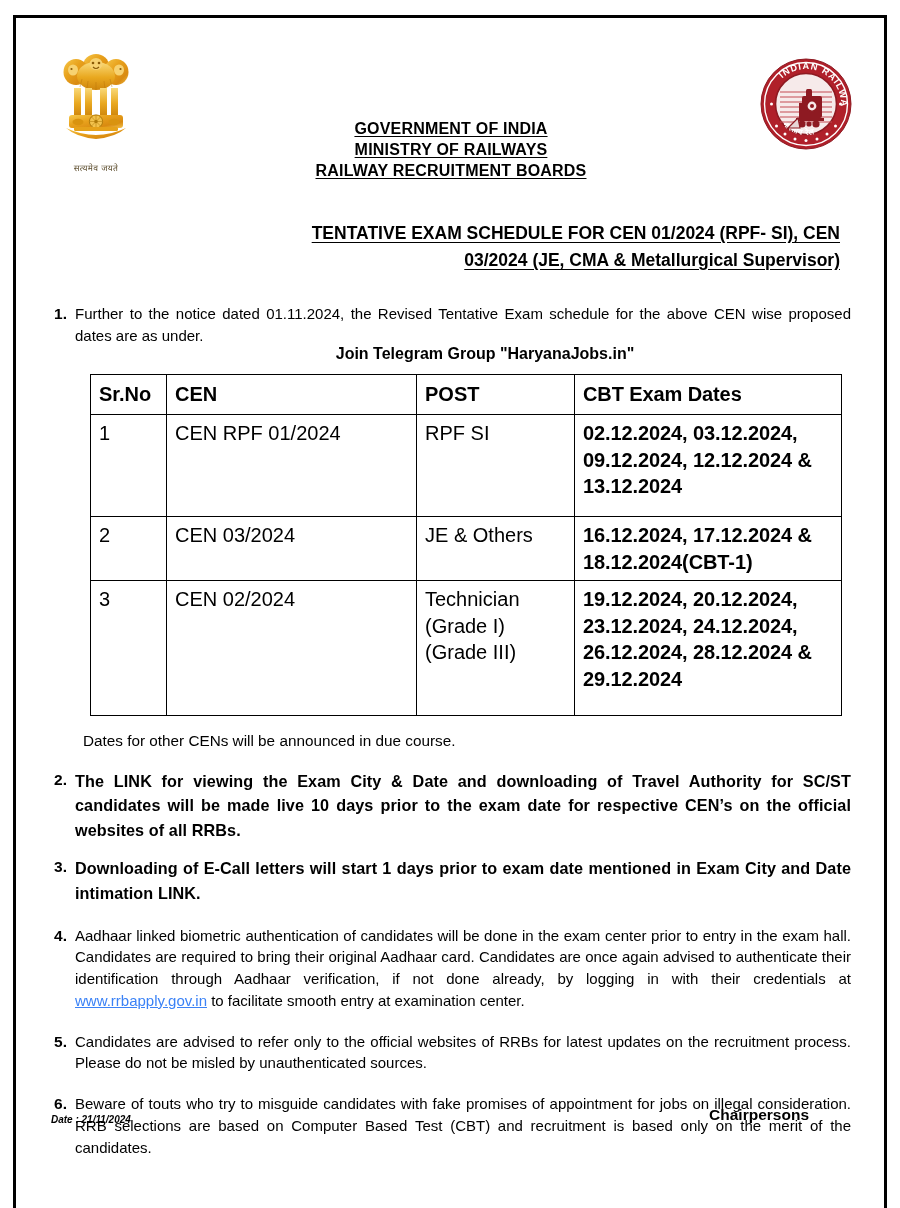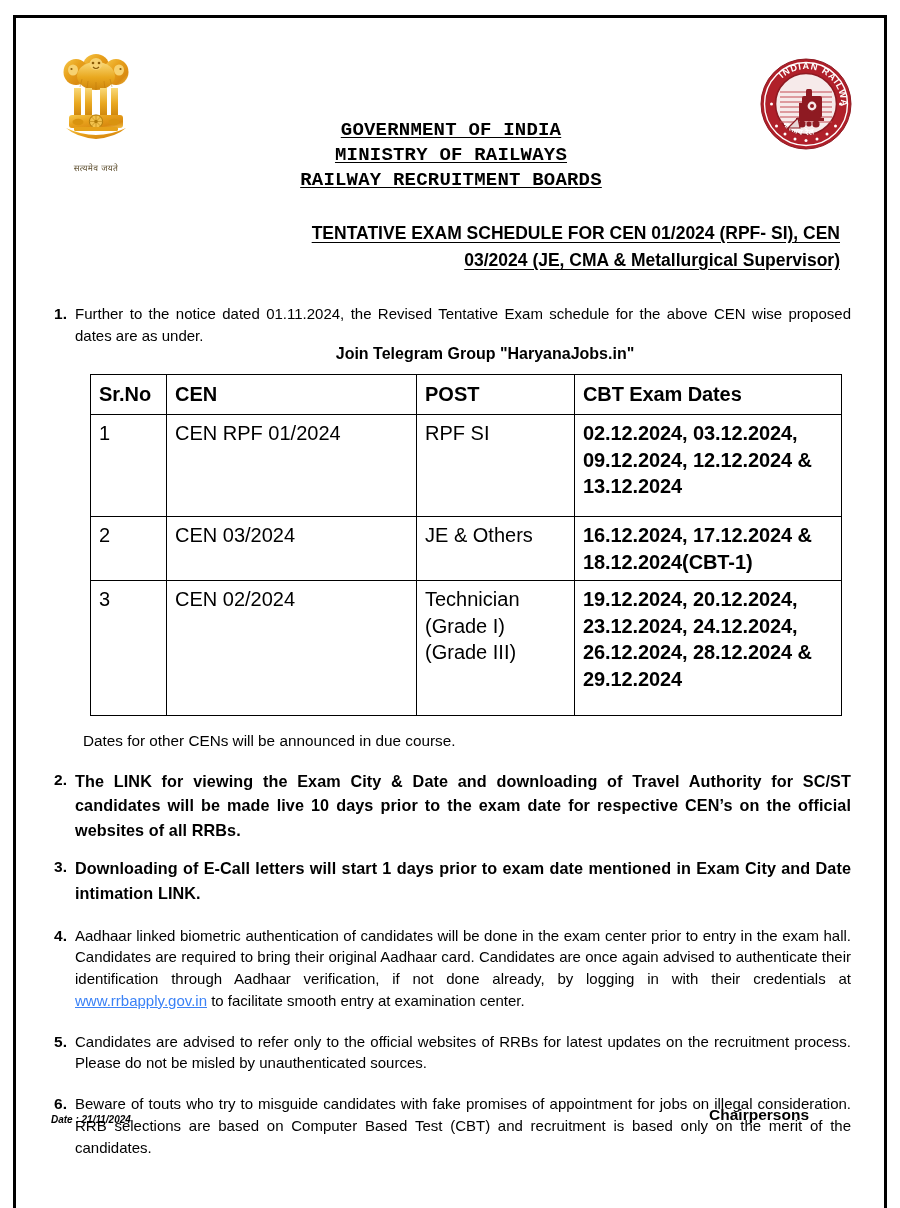--- a/index.html
+++ b/index.html
@@ -56,24 +56,23 @@
   #rail-logo-wrap {
     position: absolute;
     right: 30px; top: 38px;
     width: 96px; height: 96px;
   }
 
   
   .gov-head {
     text-align: center;
     font-weight: bold;
-    font-size: 19px;
+    font-size: 16px;
     letter-spacing: 0.2px;
     line-height: 1.32;
-    font-family: Liberation Mono, monospace;
   }
   .gov-head .u { text-decoration: underline; text-underline-offset: 2px; }
 
   #gov-head-block {
     position: absolute;
     left: 130px; top: 100px;
     width: 610px;
   }
 
   #main-title {

